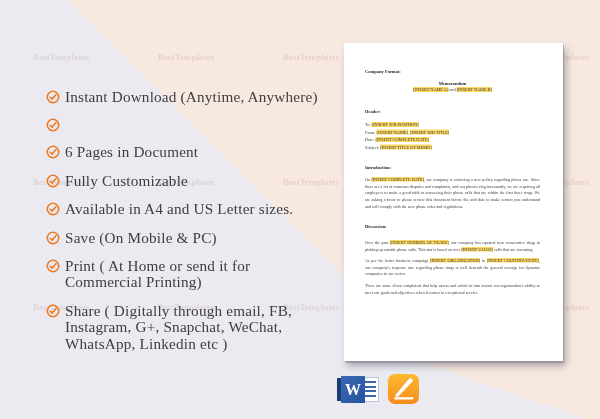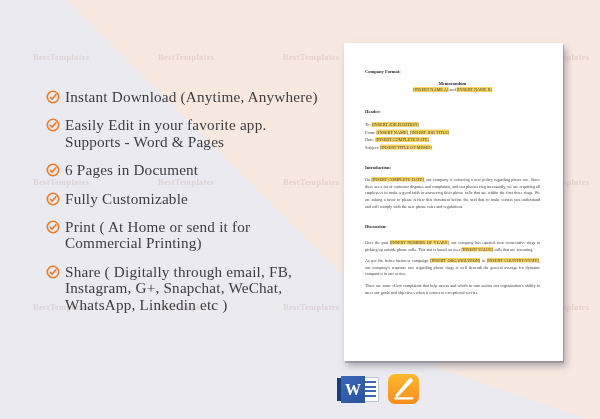--- a/index.html
+++ b/index.html
@@ -103,41 +103,53 @@
         <path d="M4.4 7.4 L6.2 9.1 L9.9 4.7" fill="none" stroke="#ef7a22" stroke-width="1.6" stroke-linecap="round" stroke-linejoin="round"></path>
       </svg>
       <span class="ftext">Instant Download (Anytime, Anywhere)</span>
     </li>
 
     <li class="feature">
       <svg class="fcheck" viewBox="0 0 14 14">
         <circle cx="7" cy="7" r="5.7" fill="none" stroke="#ef7a22" stroke-width="1.6"></circle>
         <path d="M4.4 7.4 L6.2 9.1 L9.9 4.7" fill="none" stroke="#ef7a22" stroke-width="1.6" stroke-linecap="round" stroke-linejoin="round"></path>
       </svg>
-      <span class="ftext">Easily Edit in your favorite app.
-Supports - Word &amp; Pages</span>
     </li>
 
     <li class="feature">
       <svg class="fcheck" viewBox="0 0 14 14">
         <circle cx="7" cy="7" r="5.7" fill="none" stroke="#ef7a22" stroke-width="1.6"></circle>
         <path d="M4.4 7.4 L6.2 9.1 L9.9 4.7" fill="none" stroke="#ef7a22" stroke-width="1.6" stroke-linecap="round" stroke-linejoin="round"></path>
       </svg>
       <span class="ftext">6 Pages in Document</span>
     </li>
 
     <li class="feature">
       <svg class="fcheck" viewBox="0 0 14 14">
         <circle cx="7" cy="7" r="5.7" fill="none" stroke="#ef7a22" stroke-width="1.6"></circle>
         <path d="M4.4 7.4 L6.2 9.1 L9.9 4.7" fill="none" stroke="#ef7a22" stroke-width="1.6" stroke-linecap="round" stroke-linejoin="round"></path>
       </svg>
       <span class="ftext">Fully Customizable</span>
     </li>
 
-
+    <li class="feature">
+      <svg class="fcheck" viewBox="0 0 14 14">
+        <circle cx="7" cy="7" r="5.7" fill="none" stroke="#ef7a22" stroke-width="1.6"></circle>
+        <path d="M4.4 7.4 L6.2 9.1 L9.9 4.7" fill="none" stroke="#ef7a22" stroke-width="1.6" stroke-linecap="round" stroke-linejoin="round"></path>
+      </svg>
+      <span class="ftext">Available in A4 and US Letter sizes.</span>
+    </li>
+
+    <li class="feature">
+      <svg class="fcheck" viewBox="0 0 14 14">
+        <circle cx="7" cy="7" r="5.7" fill="none" stroke="#ef7a22" stroke-width="1.6"></circle>
+        <path d="M4.4 7.4 L6.2 9.1 L9.9 4.7" fill="none" stroke="#ef7a22" stroke-width="1.6" stroke-linecap="round" stroke-linejoin="round"></path>
+      </svg>
+      <span class="ftext">Save (On Mobile &amp; PC)</span>
+    </li>
 
     <li class="feature">
       <svg class="fcheck" viewBox="0 0 14 14">
         <circle cx="7" cy="7" r="5.7" fill="none" stroke="#ef7a22" stroke-width="1.6"></circle>
         <path d="M4.4 7.4 L6.2 9.1 L9.9 4.7" fill="none" stroke="#ef7a22" stroke-width="1.6" stroke-linecap="round" stroke-linejoin="round"></path>
       </svg>
       <span class="ftext">Print ( At Home or send it for
 Commercial Printing)</span>
     </li>
 

